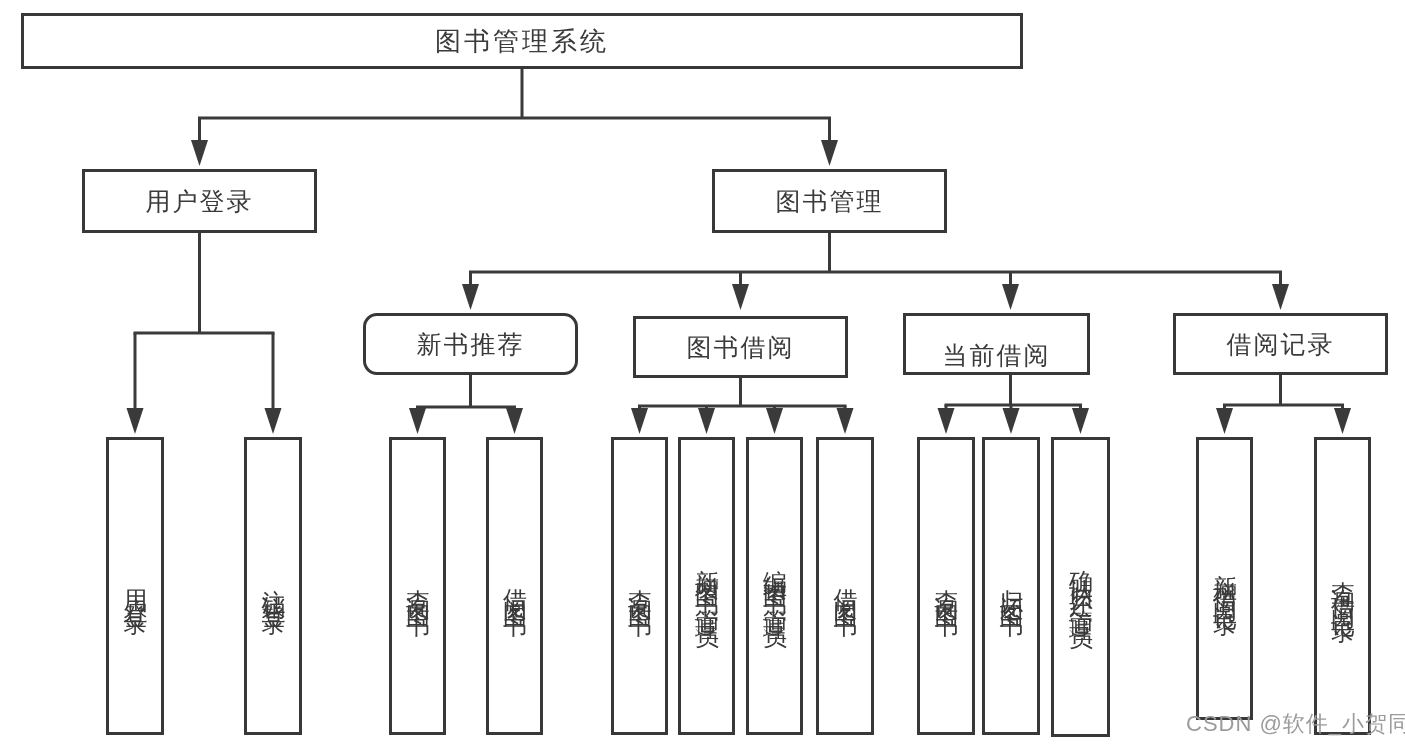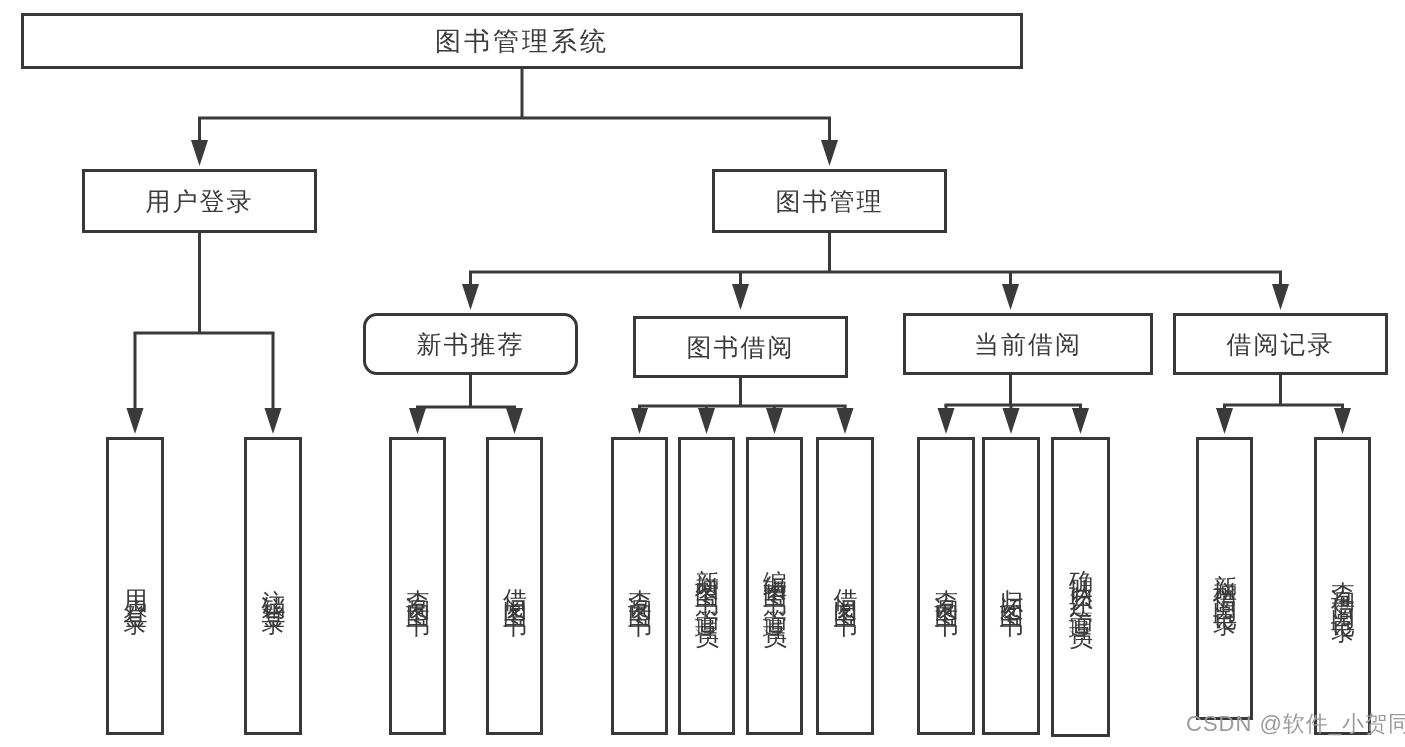--- a/index.html
+++ b/index.html
@@ -98,21 +98,21 @@
       </div>
       <div class="node v" style="left: 244px; top: 437px; width: 58px; height: 298px;">
         <span>注销登录</span>
       </div>
       <div class="node h" style="left: 363px; top: 313px; width: 215px; height: 62px; border-radius: 14px;">
         <span>新书推荐</span>
       </div>
       <div class="node h" style="left: 633px; top: 296px; width: 215px; height: 62px; margin-top: 20px;">
         <span>图书借阅</span>
       </div>
-      <div class="node h" style="left: 903px; top: 313px; width: 250px; height: 62px;">
+      <div class="node h" style="left: 903px; top: 313px; width: 187px; height: 62px; align-items: flex-end;">
         <span>当前借阅</span>
       </div>
       <div class="node h" style="left: 1173px; top: 313px; width: 215px; height: 62px;">
         <span>借阅记录</span>
       </div>
       <div class="node v" style="left: 389px; top: 437px; width: 57px; height: 298px;">
         <span>查询图书</span>
       </div>
       <div class="node v" style="left: 486px; top: 437px; width: 57px; height: 298px;">
         <span>借阅图书</span>

